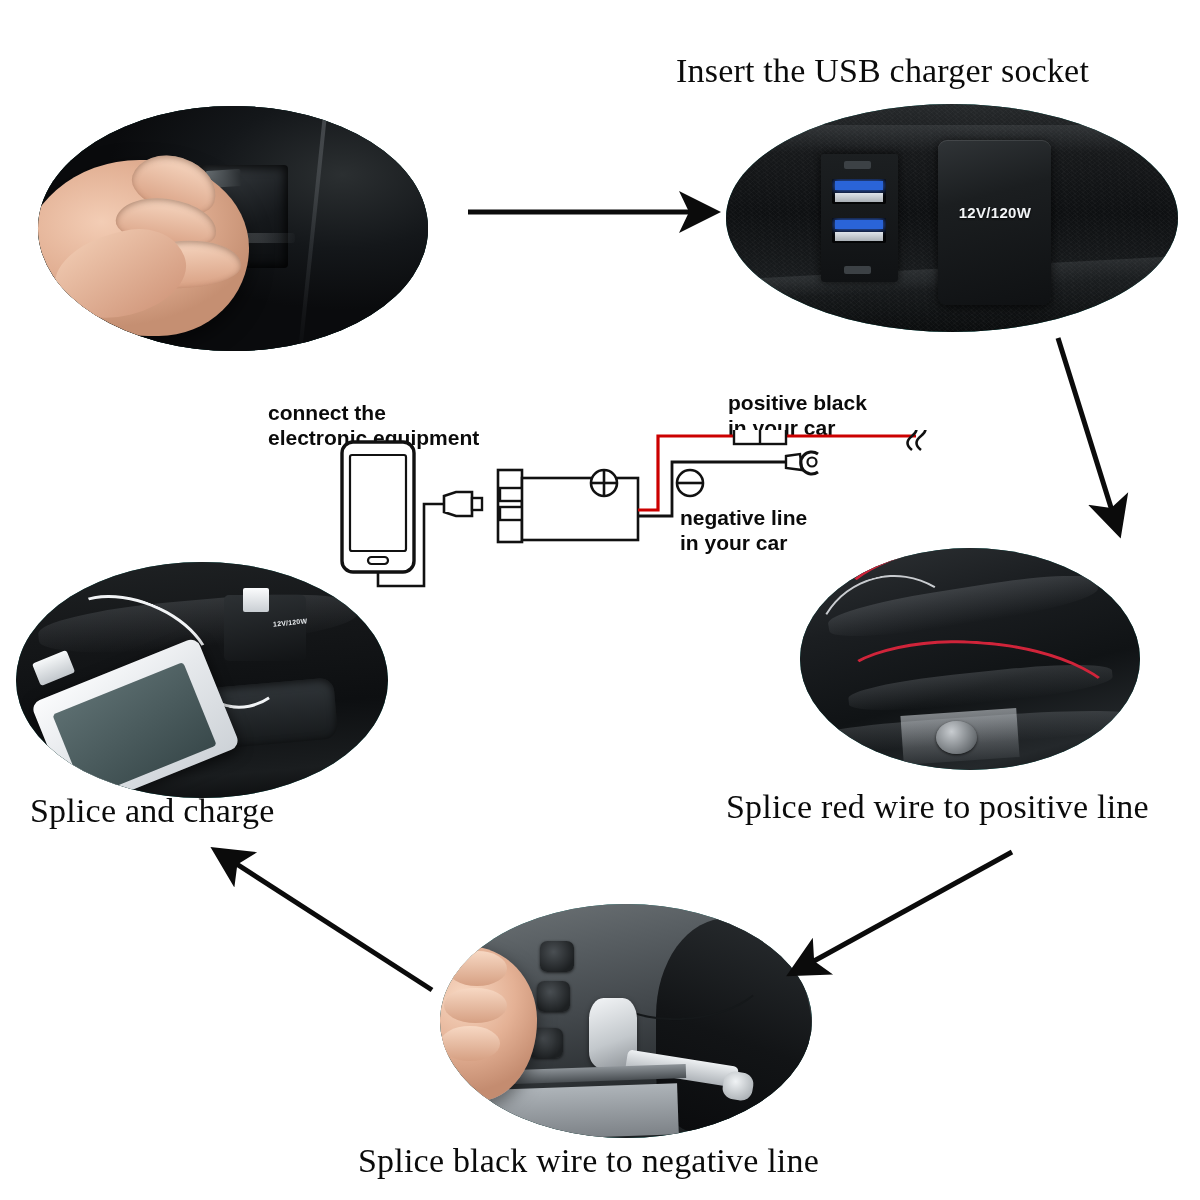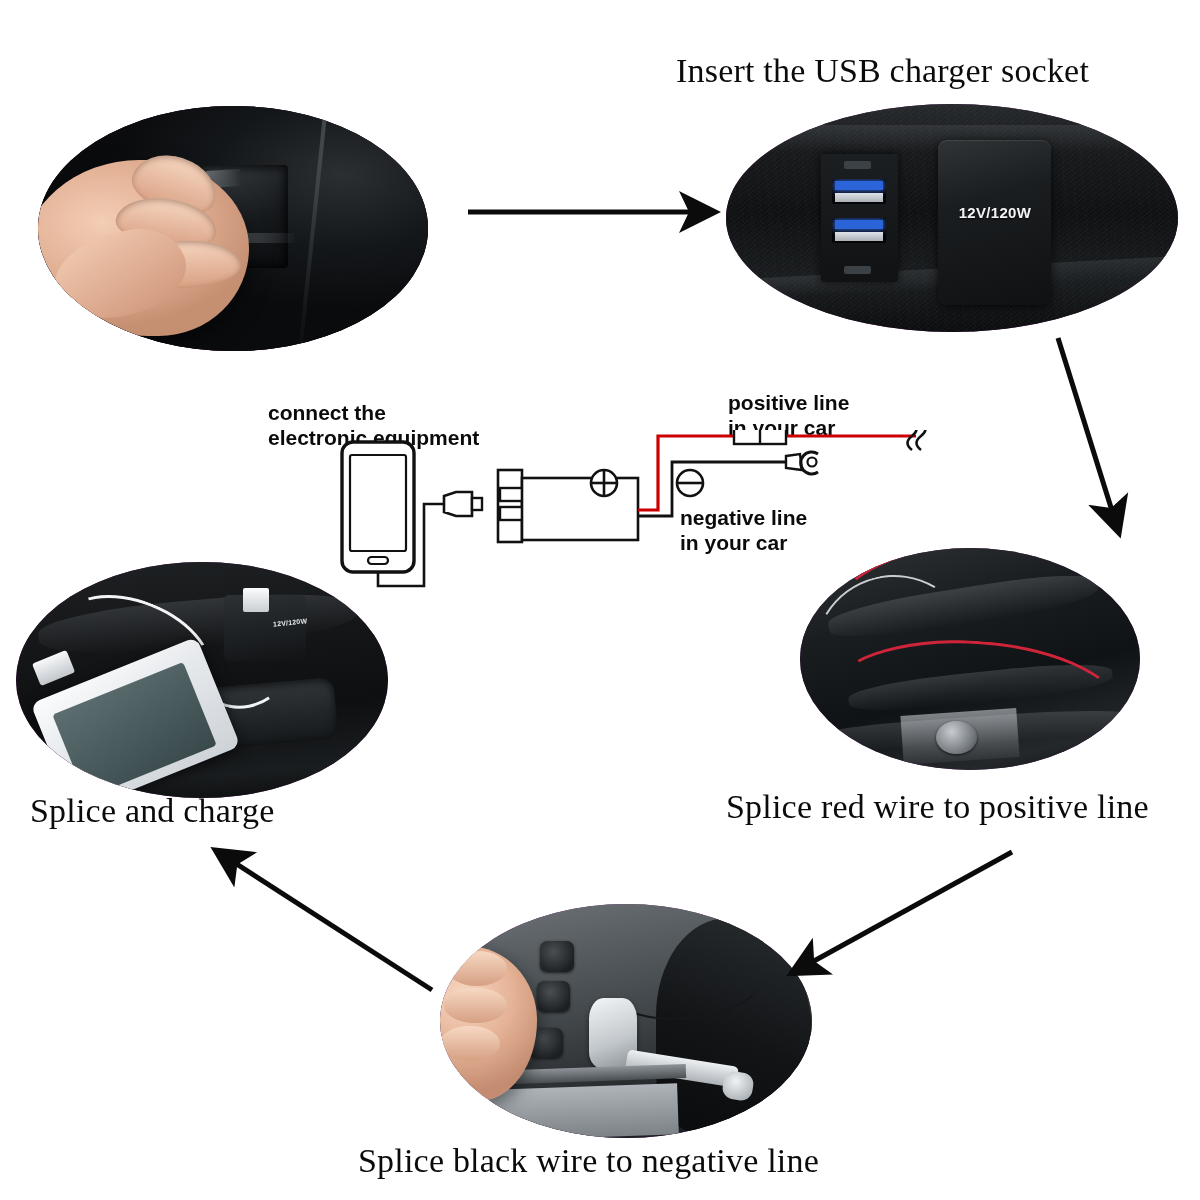--- a/index.html
+++ b/index.html
@@ -42,21 +42,21 @@
   }
   .lbl-connect-eq { left: 268px; top: 400px; }
   .lbl-positive   { left: 728px; top: 390px; }
   .lbl-negative   { left: 680px; top: 505px; }
 
   
   .photo {
     position: absolute;
     border-radius: 50%;
     overflow: hidden;
-    background: #701a75;
+    background: #0f766e;
   }
   .photo > .inner {
     position: absolute;
     inset: 0;
   }
 
   
   .ph-pop { left: 38px; top: 106px; width: 390px; height: 245px; }
   .ph-pop .bg {
     position: absolute; inset: 0;
@@ -460,21 +460,21 @@
       <div class="cable cb2"></div>
       <div class="phone"></div>
       <div class="phone-screen"></div>
       <div class="phone-conn"></div>
     </div>
   </div>
   <div class="caption cap-connect">Splice and charge</div>
 
   <div class="diag-label lbl-connect-eq">connect the
 electronic equipment</div>
-  <div class="diag-label lbl-positive">positive line
+  <div class="diag-label lbl-positive">positive black
 in your car</div>
   <div class="diag-label lbl-negative">negative line
 in your car</div>
 
   <svg class="schematic" viewBox="0 0 620 200">
 
     <g>
       <rect x="22" y="12" width="72" height="130" rx="11" ry="11" fill="#ffffff" stroke="#111111" stroke-width="3.4"></rect>
       <rect x="30" y="25" width="56" height="96" rx="2" ry="2" fill="#ffffff" stroke="#111111" stroke-width="2.2"></rect>
       <rect x="48" y="127" width="20" height="7" rx="3.5" ry="3.5" fill="#ffffff" stroke="#111111" stroke-width="2.2"></rect>

